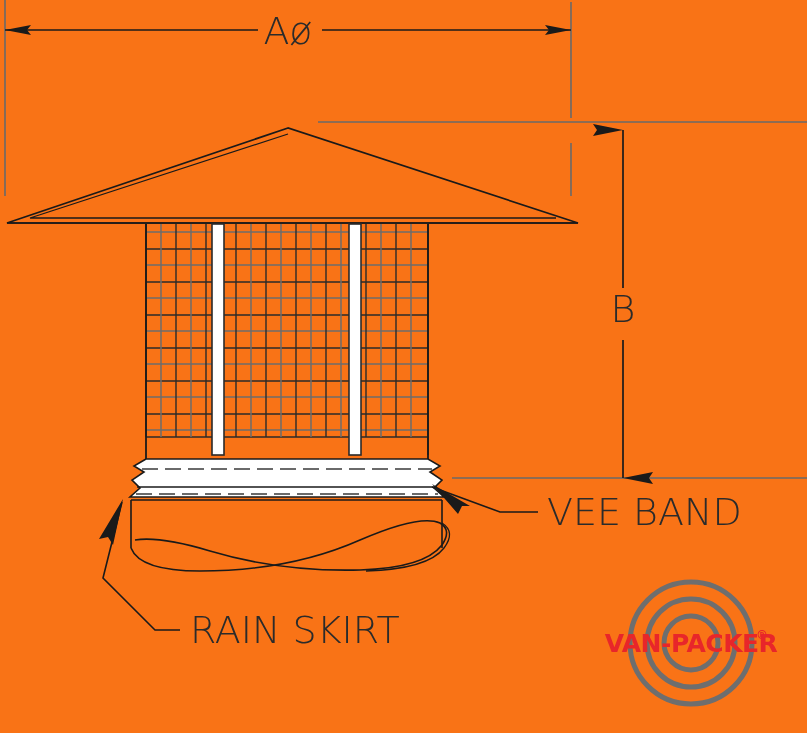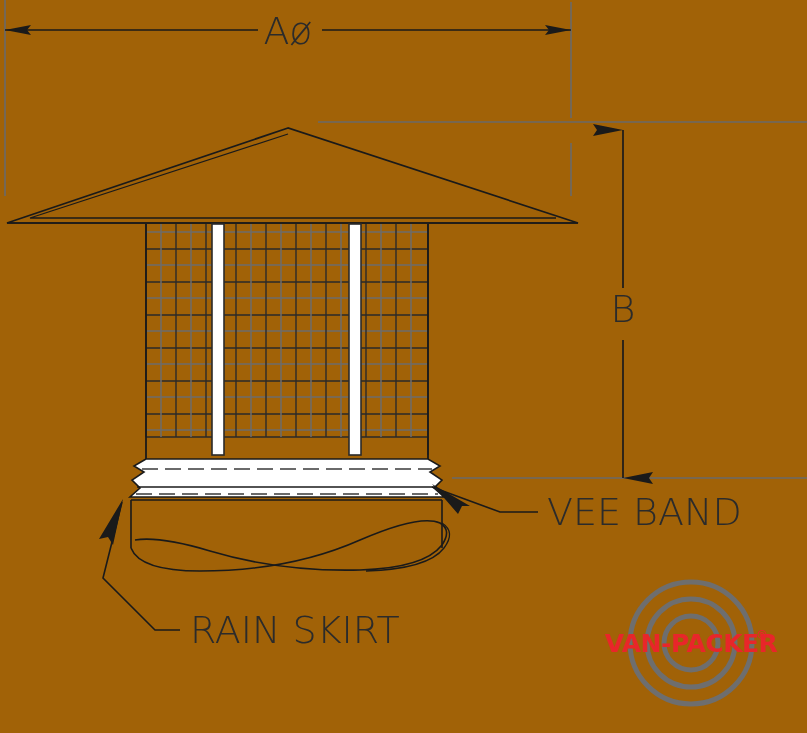--- a/index.html
+++ b/index.html
@@ -8,21 +8,21 @@
     padding: 0;
     background: #ffffff;
   }
   body {
     font-family: "DejaVu Sans", sans-serif;
   }
   #drawing-root {
     position: relative;
     width: 807px;
     height: 733px;
-    background: #a16207;
+    background: #f97316;
     overflow: hidden;
   }
   #cad-svg {
     position: absolute;
     left: 0;
     top: 0;
     width: 807px;
     height: 733px;
   }
   .cad-text {

